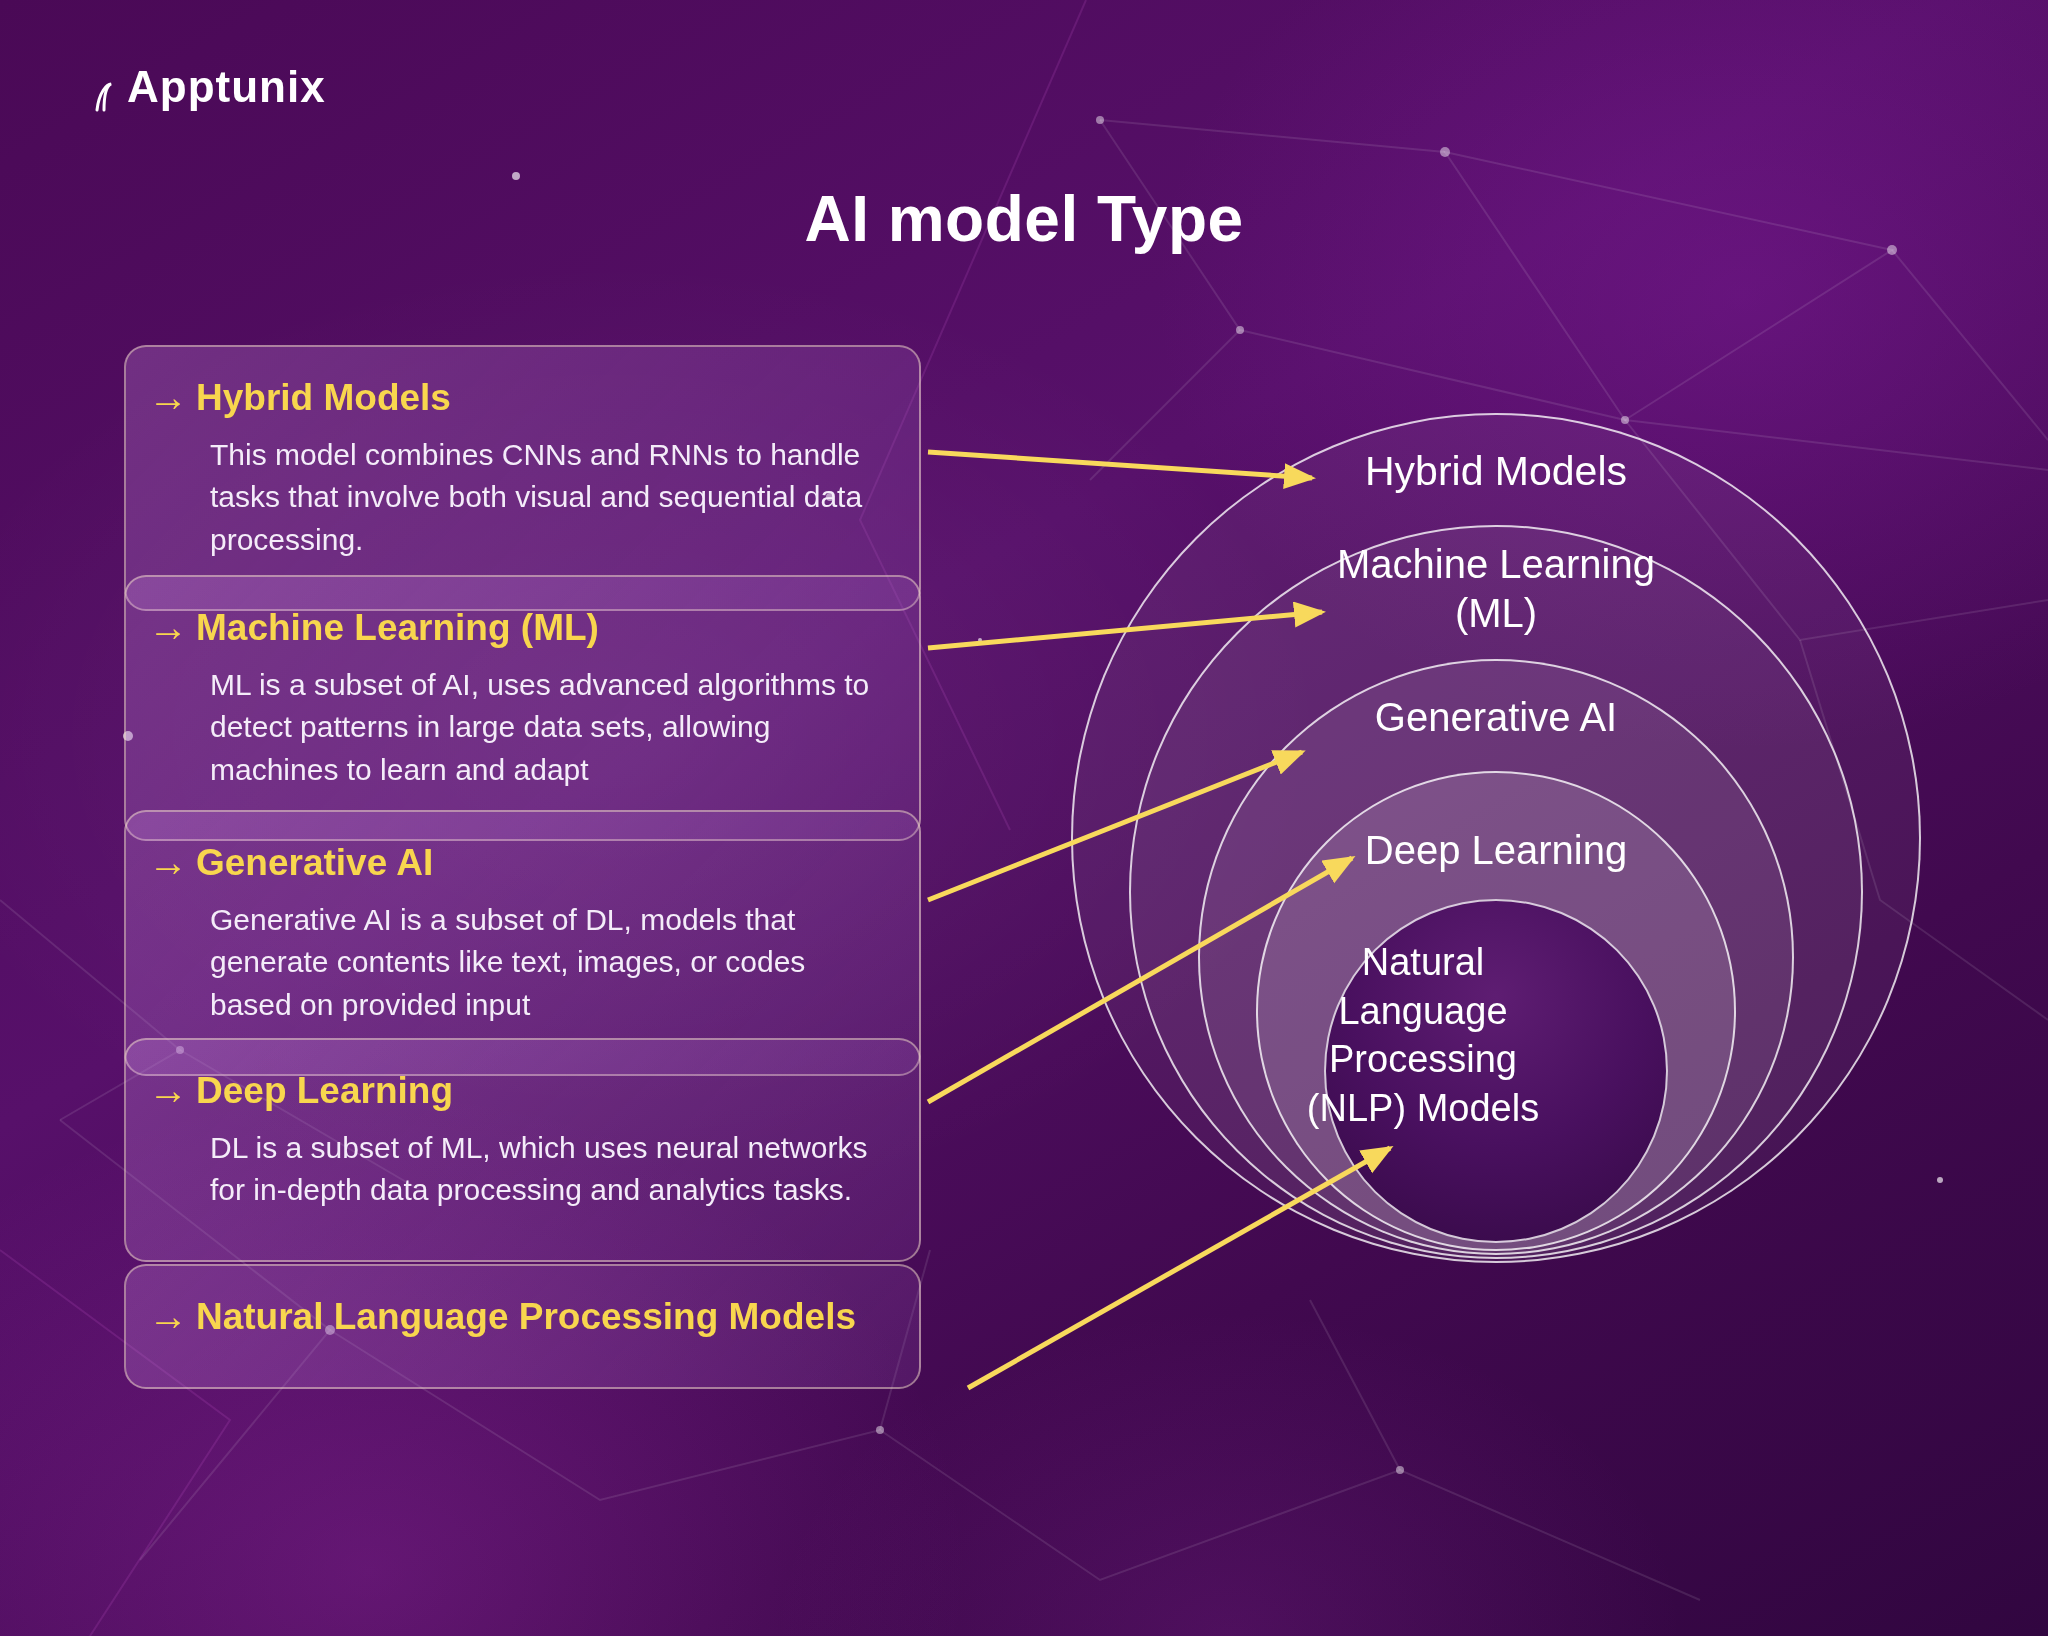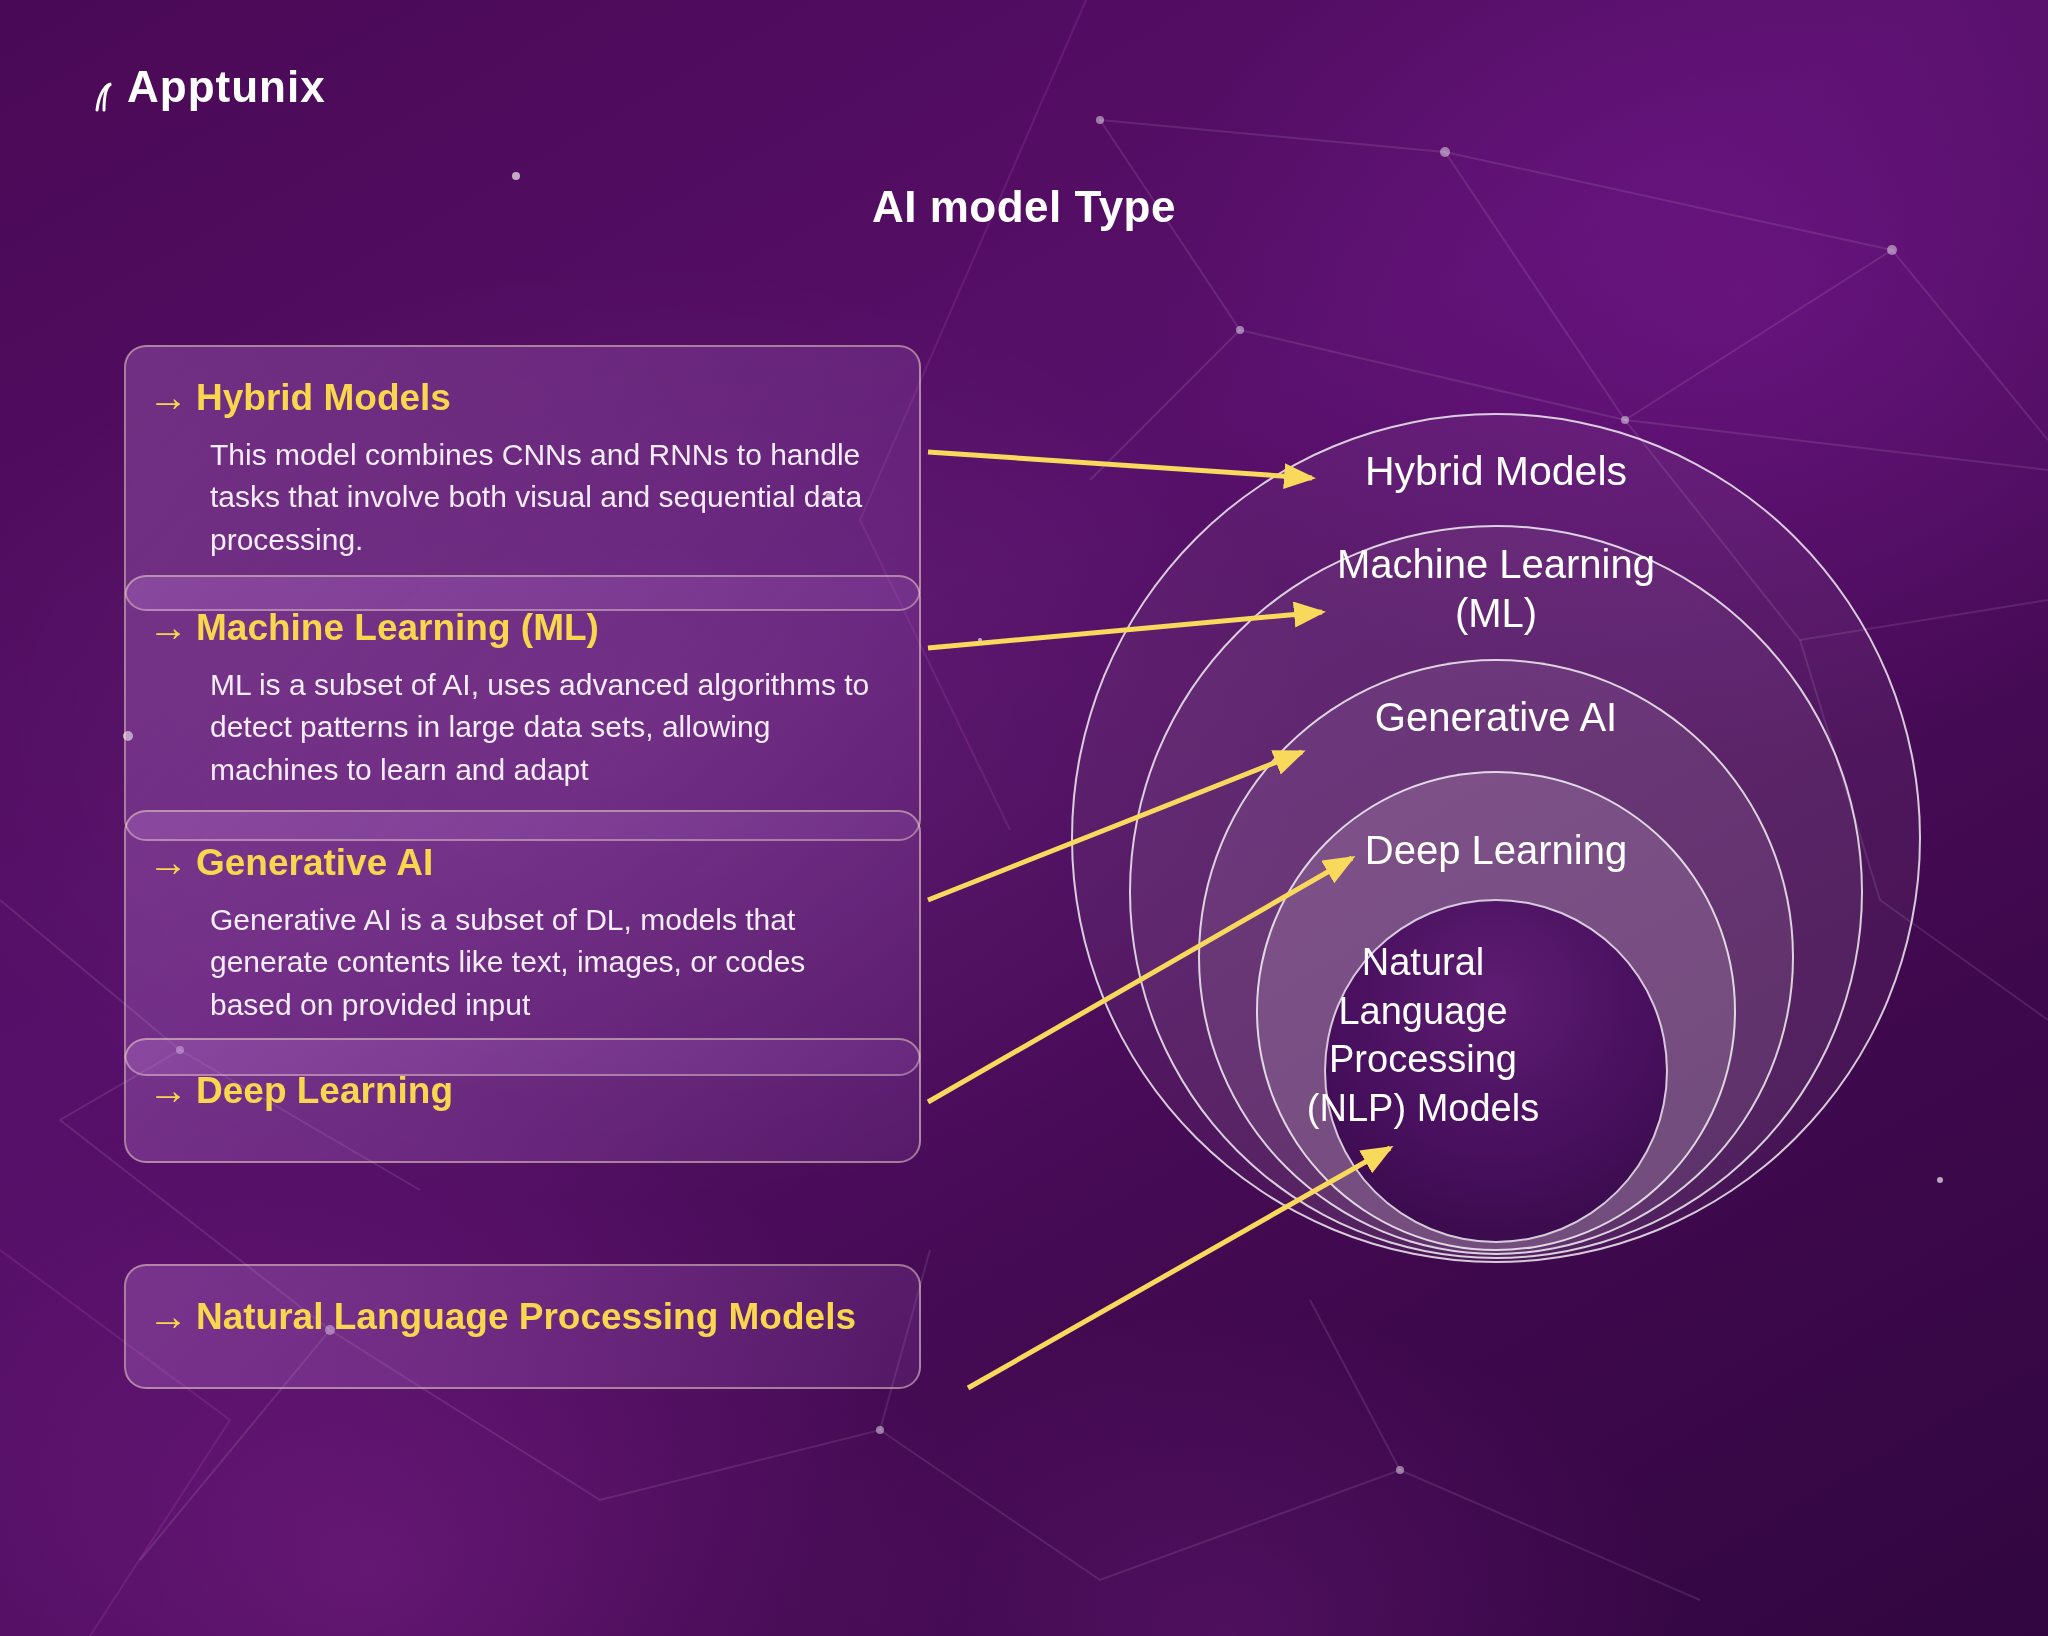--- a/index.html
+++ b/index.html
@@ -14,21 +14,21 @@
       radial-gradient(1000px 800px at 18% 96%, rgba(216,70,230,0.20), transparent 60%),
       radial-gradient(700px 500px at 60% 100%, rgba(190,60,210,0.15), transparent 65%),
       linear-gradient(150deg,#4a0956 0%,#57106a 40%,#41094f 72%,#310640 100%);
   }
   .bg-net{position:absolute;left:0;top:0;z-index:0;pointer-events:none;}
   
   .logo{position:absolute;left:95px;top:62px;z-index:5;color:#ffffff;font-size:44px;font-weight:700;letter-spacing:1px;display:flex;align-items:flex-end;gap:14px;}
   .logo .mark{line-height:0;}
   
   .page-title{position:absolute;left:0;top:182px;width:2048px;text-align:center;z-index:5;
-    color:#ffffff;font-size:44px;font-weight:800;letter-spacing:0.5px;margin:0;}
+    color:#ffffff;font-size:64px;font-weight:800;letter-spacing:0.5px;margin:0;}
   
   .card{position:absolute;left:124px;width:797px;box-sizing:border-box;z-index:4;
     border-radius:22px;
     background:linear-gradient(135deg, rgba(193,132,216,0.30), rgba(146,82,178,0.20));
     border:2px solid rgba(255,240,205,0.45);
     padding:30px 34px 34px 70px;}
   .card-arrow{position:absolute;left:22px;top:28px;color:#F8D64E;font-size:40px;font-weight:700;line-height:1.1;}
   .card-title{color:#F8D64E;font-size:37px;font-weight:700;line-height:1.15;margin:0 0 14px 0;}
   .card-desc{color:#F4ECF9;font-size:30px;line-height:1.42;margin:14px;}
   .card-1{top:345px;}
@@ -150,20 +150,21 @@
 
   <div class="card card-3">
     <span class="card-arrow">→</span>
     <h2 class="card-title">Generative AI</h2>
     <p class="card-desc">Generative AI is a subset of DL, models that generate contents like text, images, or codes based on provided input</p>
   </div>
 
   <div class="card card-4">
     <span class="card-arrow">→</span>
     <h2 class="card-title">Deep Learning</h2>
+    <p class="card-desc">DL is a subset of ML, which uses neural networks for in-depth data processing and analytics tasks.</p>
   </div>
 
   <div class="card card-5">
     <span class="card-arrow">→</span>
     <h2 class="card-title">Natural Language Processing Models</h2>
   </div>
 
 </div>
 
 </body></html>

